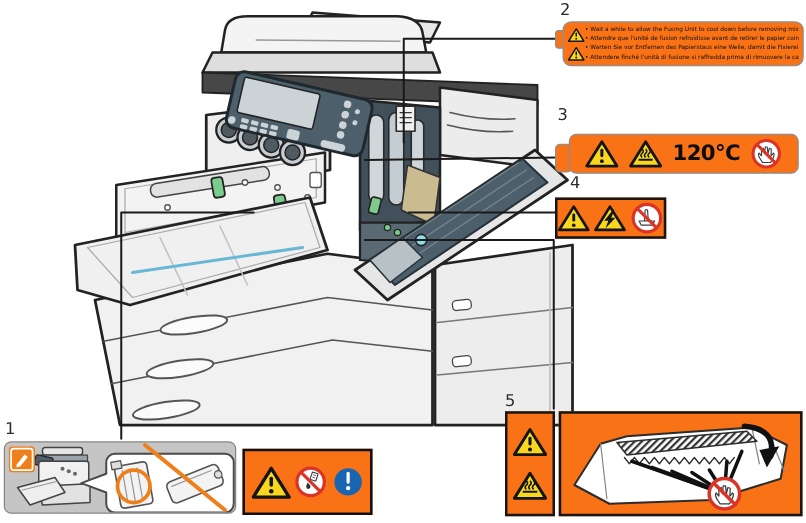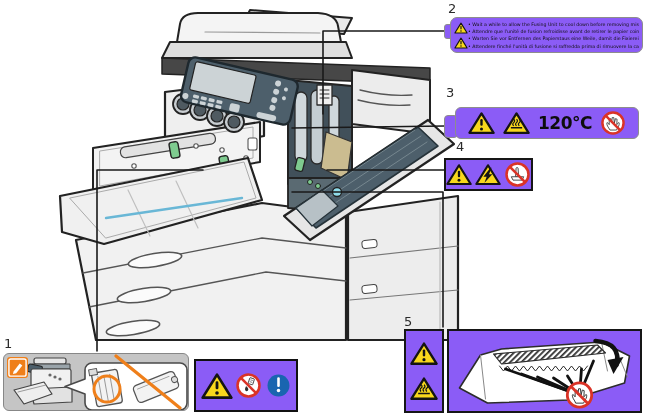--- a/index.html
+++ b/index.html
@@ -1,20 +1,20 @@
 <!DOCTYPE html>
 <html><head>
 <meta charset="utf-8">
 <style>
   html,body{margin:0;padding:0;background:#fff;}
   .canvas{position:relative;width:645px;height:418px;background:#fff;overflow:hidden;
           font-family:"DejaVu Sans","Liberation Sans",sans-serif;}
   .machine-svg{position:absolute;left:0;top:0;}
   .num{position:absolute;font-size:13px;line-height:1;color:#2a2a2a;}
-  .lbox{position:absolute;background:#8b5cf6;box-sizing:border-box;}
+  .lbox{position:absolute;background:#f97316;box-sizing:border-box;}
   .soft{border:1.2px solid #8d8d8d;border-radius:7px;}
   .hard{border:2px solid #161616;}
   .flexc{display:flex;align-items:center;}
   .ico{display:inline-flex;flex:none;}
   .ico svg{display:block;width:100%;height:100%;}
   
   .l2{left:450px;top:17px;width:193px;height:36px;display:flex;padding:2px 3px 2px 2px;}
   .l2tab{left:444px;top:24px;width:10px;height:15px;border-radius:3px;border:1.2px solid #8d8d8d;}
   .l2tris{width:15px;display:flex;flex-direction:column;justify-content:space-around;align-items:center;}
   .i13{width:14px;height:12px;}

